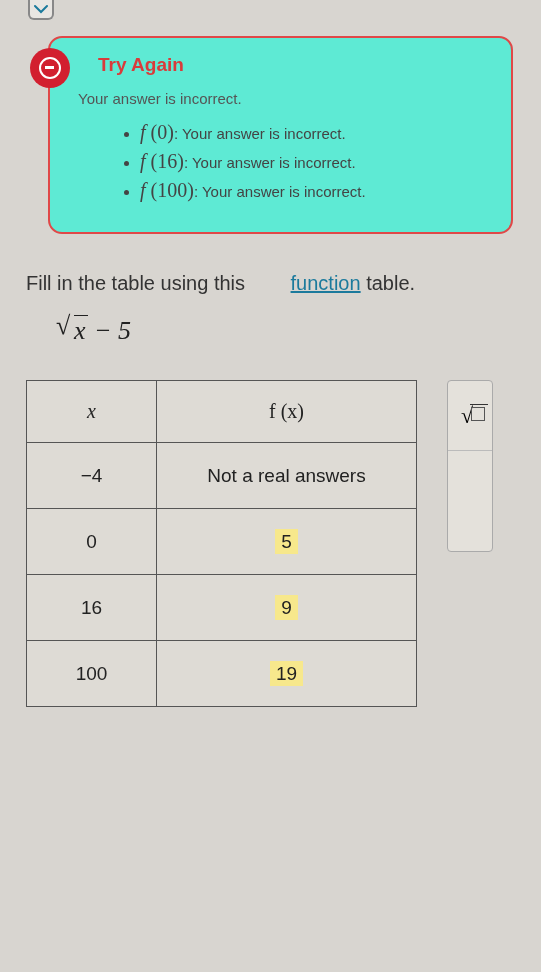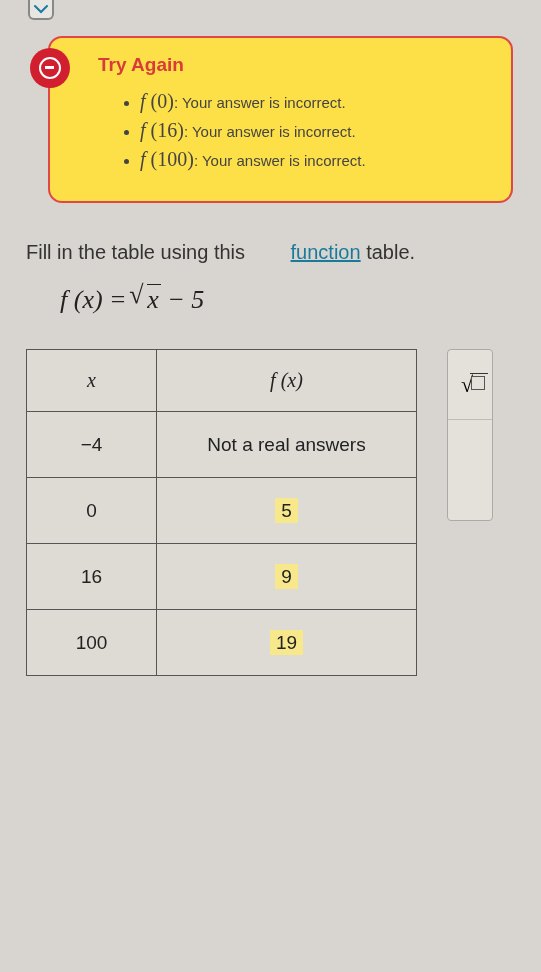--- a/index.html
+++ b/index.html
@@ -24,21 +24,21 @@
     display: flex;
     align-items: center;
     justify-content: center;
   }
   .nav-arrow svg { width: 14px; height: 10px; }
   
   .feedback-box {
     margin: 36px 28px 0 48px;
     border: 2px solid #e04848;
     border-radius: 14px;
-    background: #fde047;
+    background: #5eead4;
     padding: 16px 18px 24px 18px;
     position: relative;
   }
   .feedback-icon {
     position: absolute;
     left: -20px;
     top: 10px;
     width: 40px;
     height: 40px;
     border-radius: 50%;
@@ -124,21 +124,21 @@
     background: #dedbd5;
   }
   table.answer-table th, table.answer-table td {
     border: 1.5px solid #555;
     text-align: center;
     vertical-align: middle;
     font-size: 18px;
     color: #222;
   }
   table.answer-table th.col-x { width: 130px; height: 62px; font-weight: normal; font-family: 'Times New Roman', serif; font-style: italic; font-size: 20px;}
-  table.answer-table th.col-fx { width: 260px; height: 62px; font-weight: normal; font-family: 'Times New Roman', serif; font-style: italic; font-size: 20px;}
+  table.answer-table th.col-fx { width: 260px; height: 62px; font-weight: normal; font-family: 'Times New Roman', serif; font-size: 20px;}
   table.answer-table td { height: 66px; font-family: Arial, sans-serif; font-size: 19px;}
   .hl {
     background: #f7e88c;
     padding: 2px 6px;
   }
   
   .keypad {
     margin-left: 30px;
     border: 1.5px solid #aaa;
     border-radius: 4px;
@@ -168,39 +168,40 @@
   <svg viewBox="0 0 14 10">
       <path d="M1 2 L7 8 L13 2" stroke="#1b7a9c" stroke-width="2" fill="none" stroke-linecap="round"></path>
     </svg>
 </div>
 
 <div class="feedback-box">
   <div class="feedback-icon">
     <div class="feedback-icon-inner"></div>
   </div>
   <div class="try-again-title">Try Again</div>
+  <div class="incorrect-msg">Your answer is incorrect.</div>
   <ul class="feedback-list">
     <li>
       <span class="math-f">f</span><span class="math-arg"> (<span>0</span>)</span><span>: Your answer is incorrect.</span>
     </li>
     <li>
       <span class="math-f">f</span><span class="math-arg"> (<span>16</span>)</span><span>: Your answer is incorrect.</span>
     </li>
     <li>
       <span class="math-f">f</span><span class="math-arg"> (<span>100</span>)</span><span>: Your answer is incorrect.</span>
     </li>
   </ul>
 </div>
 
 <div class="problem-area">
   <div class="instruction1">
     <span>Fill in the table using this </span><span class="link-word">function</span><span> table.</span>
   </div>
   <div class="equation">
-    <span>f (x) = </span><span class="sqrt-wrap"><span class="sqrt-sym">√</span><span class="sqrt-bar">x</span></span><span> − 5</span>
+    <span class="sqrt-wrap"><span class="sqrt-sym">√</span><span class="sqrt-bar">x</span></span><span> − 5</span>
   </div>
 </div>
 
 <div class="table-row-area">
   <table class="answer-table">
     <tbody>
         <tr>
       <th class="col-x">x</th>
       <th class="col-fx">f (x)</th>
     </tr>

